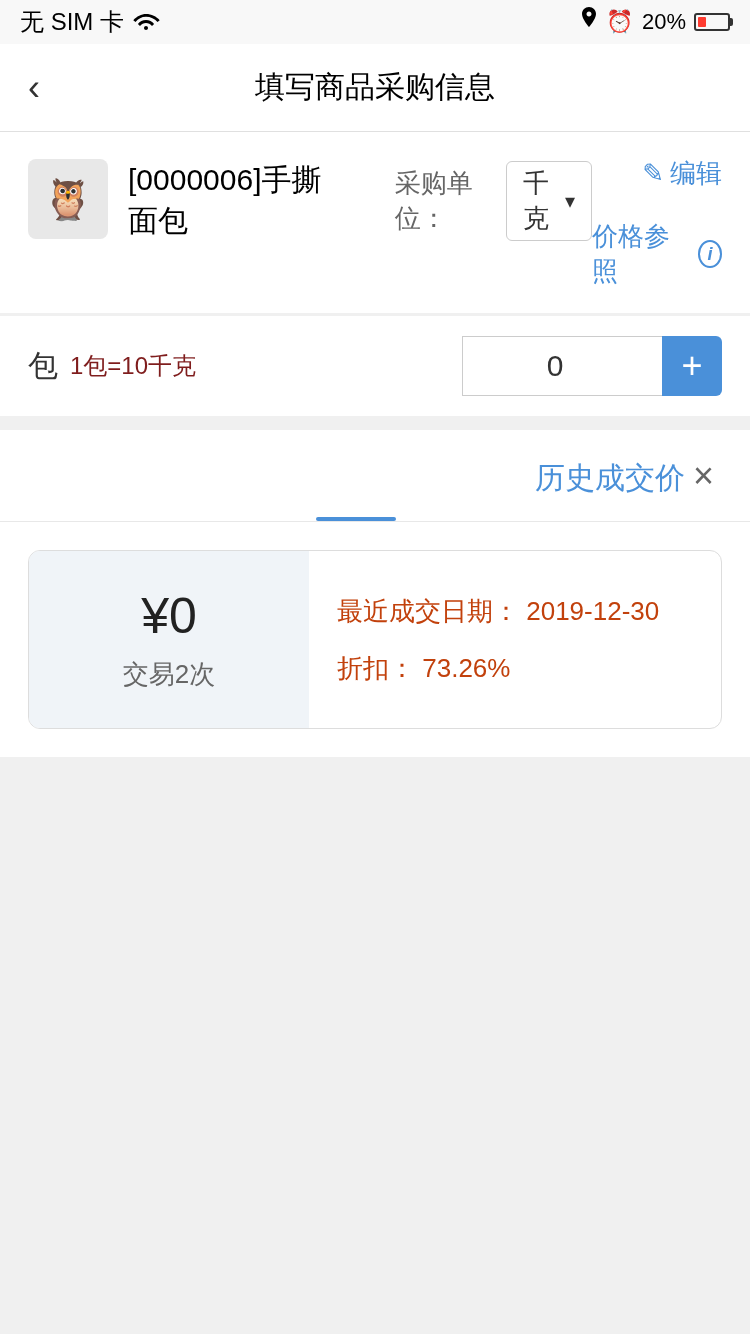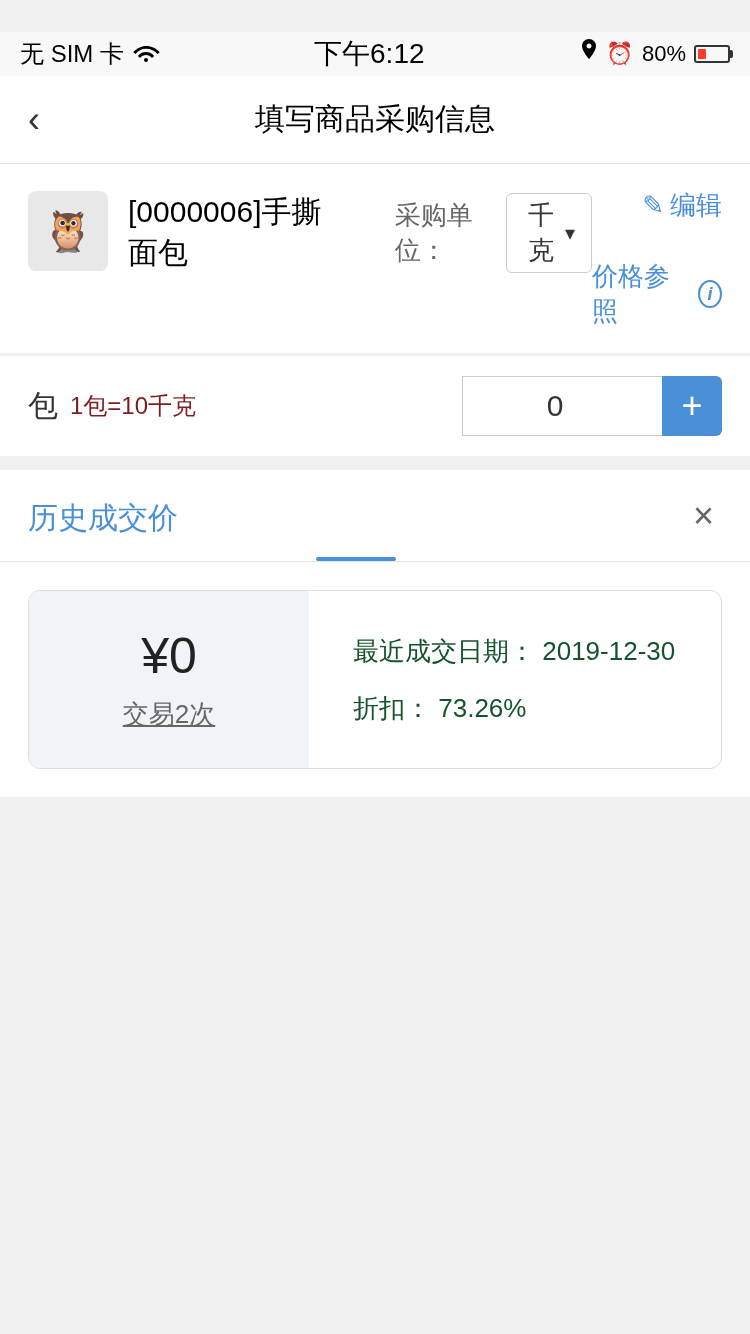--- a/index.html
+++ b/index.html
@@ -16,21 +16,20 @@
     .status-bar {
       width: 100%;
       height: 44px;
       background: #f8f8f8;
       display: flex;
       align-items: center;
       justify-content: space-between;
       padding: 0 20px;
       font-size: 26px;
       color: #000;
-      margin-top: 32px;
     }
     .status-left {
       display: flex;
       align-items: center;
       gap: 8px;
       font-size: 24px;
     }
     .status-center {
       font-size: 28px;
       font-weight: 500;
@@ -152,42 +151,41 @@
     .unit-select {
       border: 1px solid #ccc;
       border-radius: 6px;
       padding: 4px 16px;
       font-size: 26px;
       color: #333;
       display: flex;
       align-items: center;
       gap: 6px;
       background: #fff;
-      text-align: center;
     }
     .chevron-down {
       font-size: 20px;
       color: #333;
     }
     .edit-link {
       font-size: 26px;
       color: #4a90d9;
       display: flex;
       align-items: center;
       gap: 6px;
       cursor: pointer;
     }
     .price-ref-link {
       font-size: 26px;
       color: #4a90d9;
       display: flex;
       align-items: center;
       gap: 20px;
       cursor: pointer;
-      margin-top: 20px;
+      margin-top: 12px;
     }
     .info-circle {
       width: 28px;
       height: 28px;
       border: 2px solid #4a90d9;
       border-radius: 50%;
       display: flex;
       align-items: center;
       justify-content: center;
       font-size: 18px;
@@ -259,21 +257,21 @@
     }
     .tabs-header {
       display: flex;
       align-items: center;
       border-bottom: 1px solid #e8e8e8;
       padding: 0 28px;
       position: relative;
     }
     .tab-item {
       flex: 1;
-      text-align: left;
+      text-align: right;
       padding: 28px 0 22px;
       font-size: 30px;
       color: #999;
       cursor: pointer;
       position: relative;
     }
     .tab-item.active {
       color: #4a90d9;
     }
     .tab-item.active::after {
@@ -316,35 +314,33 @@
       gap: 12px;
     }
     .trade-price {
       font-size: 50px;
       color: #222;
       font-weight: 400;
     }
     .trade-count {
       font-size: 26px;
       color: #666;
-      text-decoration: underline;
     }
     .trade-card-right {
       flex: 1;
       padding: 30px 28px;
       display: flex;
       flex-direction: column;
       gap: 18px;
       justify-content: center;
     }
     .trade-detail-row {
       font-size: 26px;
-      color: #14532d;
+      color: #c2410c;
       line-height: 1.5;
-      margin-left: 16px;
     }
 
     
     .main-content {
       background: #f0f0f0;
       min-height: 800px;
     }
   </style>
 </head>
 <body>
@@ -353,29 +349,28 @@
   <div class="status-left">
     <span>无 SIM 卡</span>
     <span>
       <svg width="28" height="22" viewBox="0 0 28 22" fill="none">
         <path d="M14 18c1.1 0 2 .9 2 2s-.9 2-2 2-2-.9-2-2 .9-2 2-2z" fill="#000"></path>
         <path d="M14 12c3.3 0 6.2 1.6 8.1 4l-2.1 2c-1.5-1.8-3.7-3-6-3s-4.5 1.2-6 3l-2.1-2c1.9-2.4 4.8-4 8.1-4z" fill="#000"></path>
         <path d="M14 6C19.5 6 24.4 8.4 27.7 12.2L25.5 14c-2.8-3.2-7-5.2-11.5-5.2S6.3 10.8 3.5 14l-2.2-1.8C4.6 8.4 9.5 6 14 6z" fill="#000"></path>
       </svg>
     </span>
   </div>
-  <div class="status-center">下午6:12</div>
   <div class="status-right">
     <span>
       <svg width="20" height="24" viewBox="0 0 20 24" fill="#000">
         <path d="M10 0C6.1 0 3 3.1 3 7c0 5 7 13 7 13s7-8 7-13c0-3.9-3.1-7-7-7zm0 9.5c-1.4 0-2.5-1.1-2.5-2.5S8.6 4.5 10 4.5s2.5 1.1 2.5 2.5S11.4 9.5 10 9.5z"></path>
       </svg>
     </span>
     <span>⏰</span>
-    <span>80%</span>
+    <span>20%</span>
     <div class="battery-icon">
       <div class="battery-body">
         <div class="battery-fill"></div>
       </div>
     </div>
   </div>
 </div>
 
 <div class="nav-bar">
   <span class="nav-back">‹</span>

